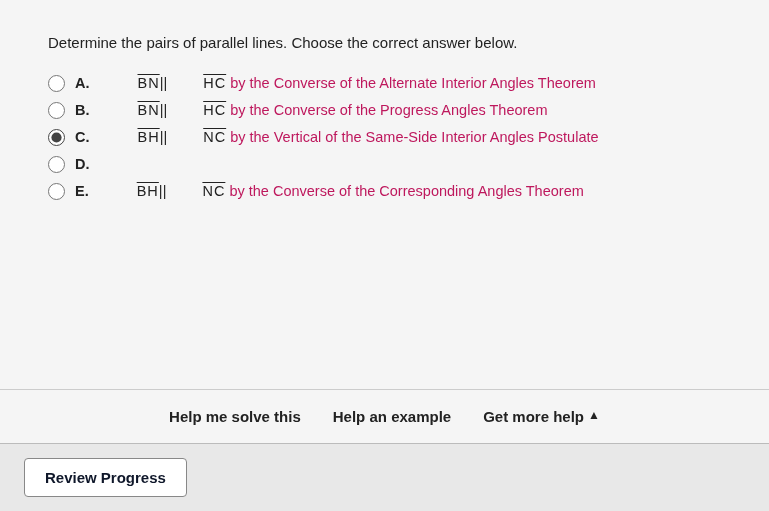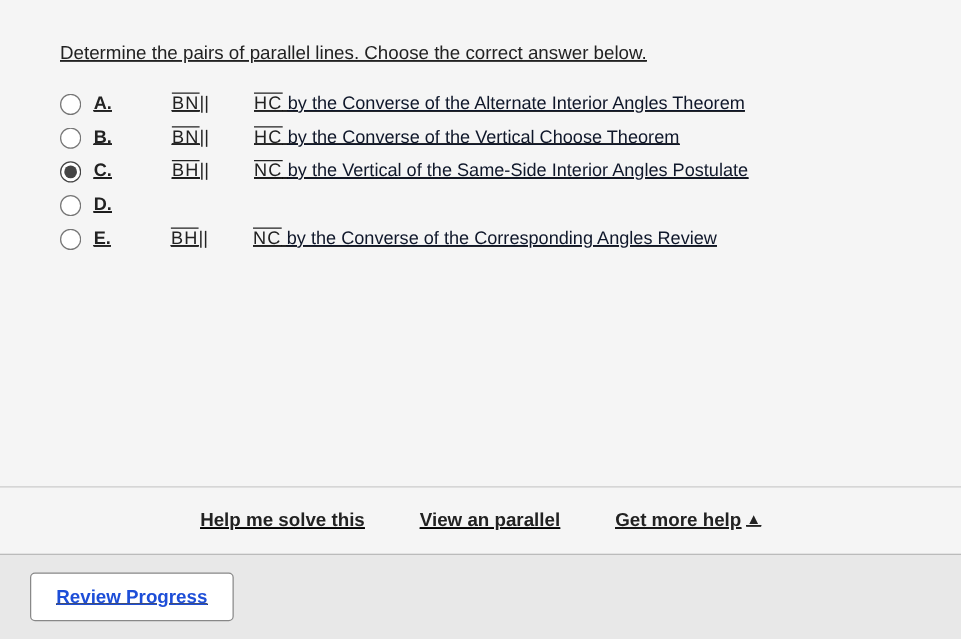--- a/index.html
+++ b/index.html
@@ -1,15 +1,15 @@
 <!DOCTYPE html>
 <html><head>
   <meta charset="utf-8">
   <style>
-    * { box-sizing: border-box; margin: 0; padding: 0; text-decoration: underline; }
+    * { box-sizing: border-box; margin: 0; padding: 0; }
 
     body {
       font-family: Arial, sans-serif;
       background: #d0d0d0;
       display: flex;
       justify-content: center;
       align-items: center;
       width: 769px;
       height: 511px;
       overflow: hidden;
@@ -66,28 +66,28 @@
       margin-right: 2px;
     }
 
     .over {
       text-decoration: overline;
       letter-spacing: 1px;
       padding-left: 36px;
     }
 
     .option-desc {
-      color: #0f172a;
+      color: #be185d;
     }
 
     .actions-bar {
       display: flex;
       align-items: center;
       justify-content: center;
-      gap: 44px;
+      gap: 32px;
       padding: 18px 48px;
       border-top: 1px solid #ccc;
     }
 
     .action-link {
       font-size: 15px;
       font-weight: 700;
       color: #222;
       text-decoration: none;
       cursor: pointer;
@@ -114,21 +114,21 @@
       align-items: center;
     }
 
     .review-btn {
       background: white;
       border: 1.5px solid #888;
       border-radius: 4px;
       padding: 10px 20px;
       font-size: 15px;
       font-weight: 600;
-      color: #1d4ed8;
+      color: #0f172a;
       cursor: pointer;
     }
   </style>
 </head>
 <body>
 
 <div class="main-card">
   <div class="question-area">
     <p class="question-text">Determine the pairs of parallel lines. Choose the correct answer below.</p>
 
@@ -141,21 +141,21 @@
           <span class="over">BN</span><span>||</span><span class="over">HC</span>
           <span class="option-desc"> by the Converse of the Alternate Interior Angles Theorem</span>
         </span>
       </li>
 
       <li class="option-item">
         <input type="radio" name="answer" style="">
         <span class="option-letter">B.</span>
         <span>
           <span class="over">BN</span><span>||</span><span class="over">HC</span>
-          <span class="option-desc"> by the Converse of the Vertical Choose Theorem</span>
+          <span class="option-desc"> by the Converse of the Progress Angles Theorem</span>
         </span>
       </li>
 
       <li class="option-item">
         <input type="radio" name="answer" checked="" style="">
         <span class="option-letter">C.</span>
         <span>
           <span class="over">BH</span><span>||</span><span class="over">NC</span>
           <span class="option-desc"> by the Vertical of the Same-Side Interior Angles Postulate</span>
         </span>
@@ -164,30 +164,30 @@
       <li class="option-item">
         <input type="radio" name="answer" style="">
         <span class="option-letter">D.</span>
       </li>
 
       <li class="option-item">
         <input type="radio" name="answer" style="">
         <span class="option-letter">E.</span>
         <span>
           <span class="over">BH</span><span>||</span><span class="over">NC</span>
-          <span class="option-desc"> by the Converse of the Corresponding Angles Review</span>
+          <span class="option-desc"> by the Converse of the Corresponding Angles Theorem</span>
         </span>
       </li>
 
     </ul>
   </div>
 
   <div class="actions-bar">
     <button class="action-link">Help me solve this</button>
-    <button class="action-link">View an parallel</button>
+    <button class="action-link">Help an example</button>
     <button class="action-link get-more-help">
       <span>Get more help</span>
       <span class="chevron-up">▲</span>
     </button>
   </div>
 
   <div class="bottom-bar">
     <button class="review-btn">Review Progress</button>
   </div>
 </div>

